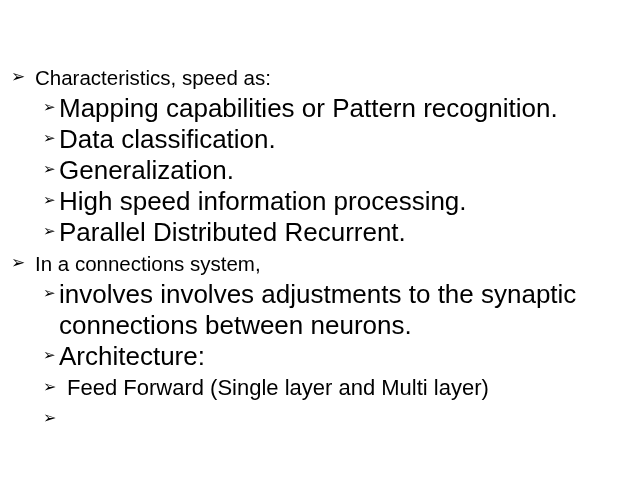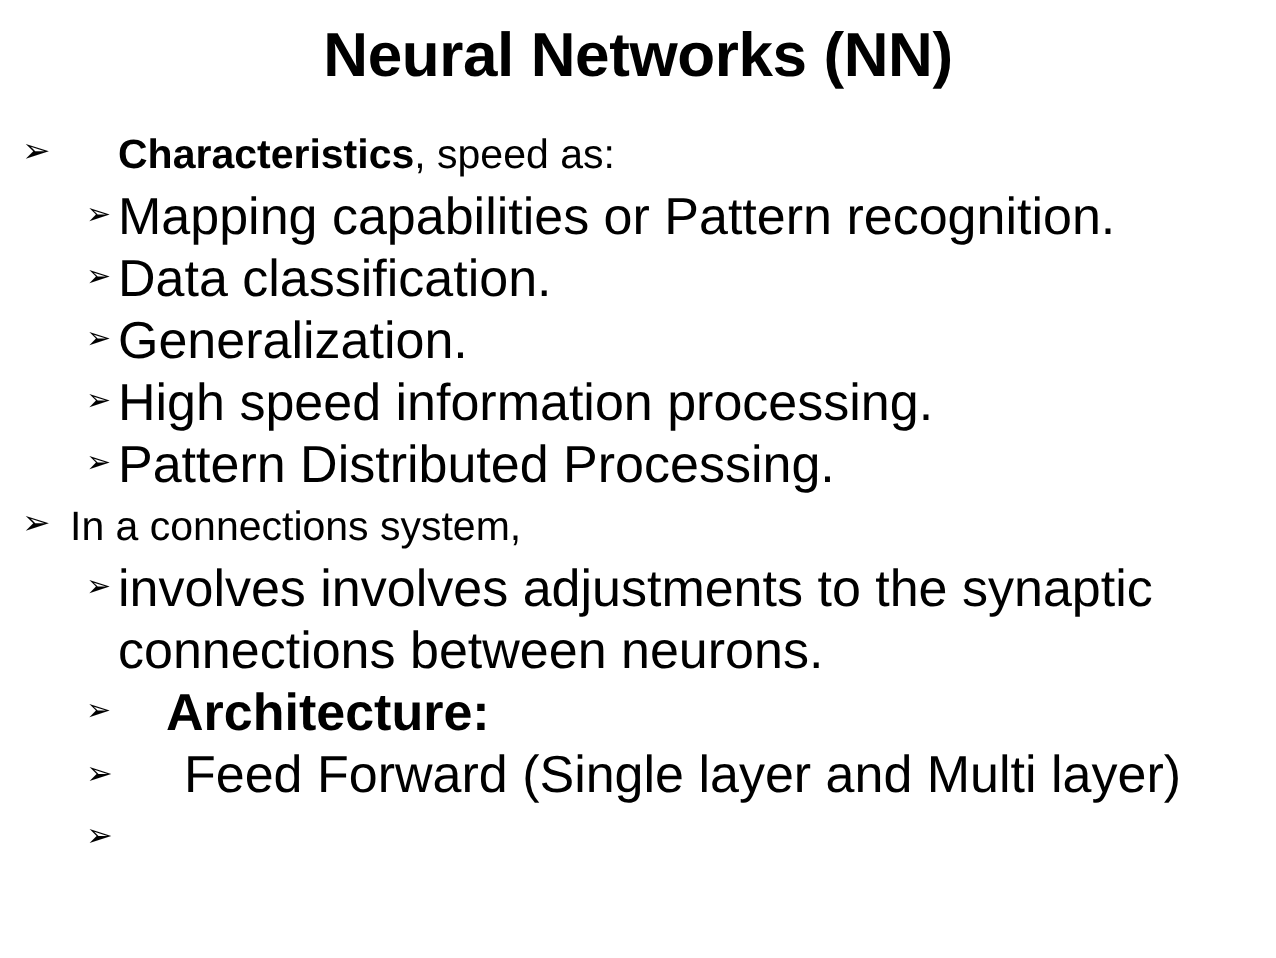--- a/index.html
+++ b/index.html
@@ -87,35 +87,32 @@
 
   
   .lvl2-spaced {
     padding-left: 43px;
   }
   .lvl2-spaced > .marker {
     font-size: 16px;
     width: 24px;
   }
   .lvl2-spaced > .bullet-text {
-    font-size: 26px;
-    margin-left: 25px;
+    font-size: 22px;
   }
 
   .strong {
-    font-weight: bold;
-    margin-left: 24px;
+    font-weight: normal;
   }
 </style>
 </head>
 <body>
 
 <div class="slide">
 
-  <div class="slide-title">Neural Networks (NN)</div>
 
   <div class="body-list">
 
     <div class="bullet-row lvl1">
       <span class="marker">➢</span>
       <span class="bullet-text"><span class="strong">Characteristics</span><span>, speed as:</span></span>
     </div>
 
     <div class="bullet-row lvl2">
       <span class="marker">➢</span>
@@ -132,21 +129,21 @@
       <span class="bullet-text">Generalization.</span>
     </div>
 
     <div class="bullet-row lvl2">
       <span class="marker">➢</span>
       <span class="bullet-text">High speed information processing.</span>
     </div>
 
     <div class="bullet-row lvl2">
       <span class="marker">➢</span>
-      <span class="bullet-text">Pattern Distributed Processing.</span>
+      <span class="bullet-text">Parallel Distributed Recurrent.</span>
     </div>
 
     <div class="bullet-row lvl1">
       <span class="marker">➢</span>
       <span class="bullet-text">In a connections system,</span>
     </div>
 
     <div class="bullet-row lvl2">
       <span class="marker">➢</span>
       <span class="bullet-text">involves involves adjustments to the synaptic connections between neurons.</span>

